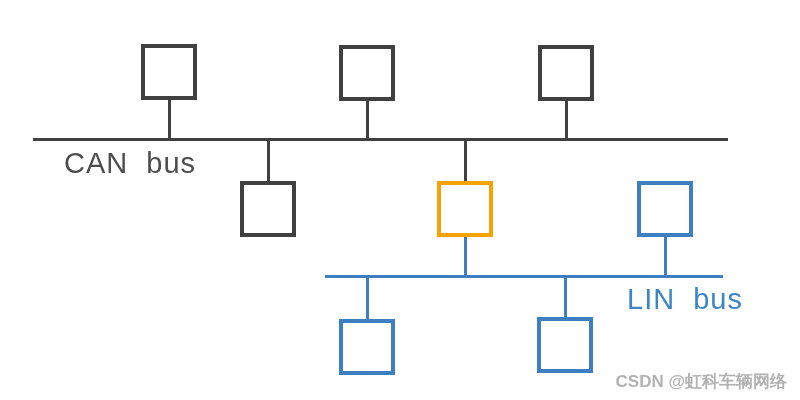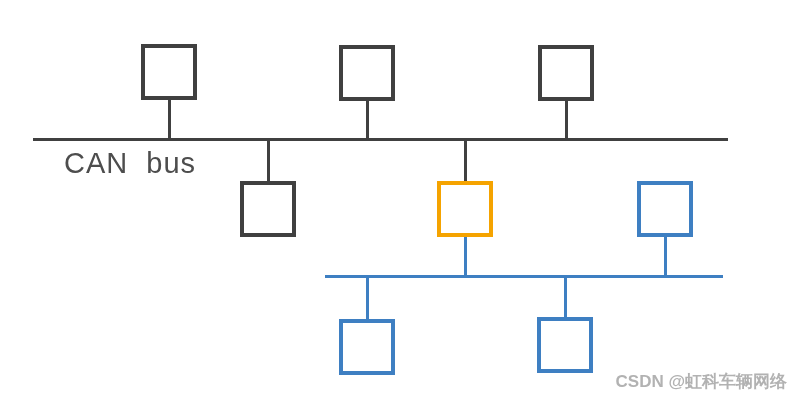--- a/index.html
+++ b/index.html
@@ -114,16 +114,17 @@
 
   <div class="node" id="can-node-4"></div>
 
   <div class="node orange" id="gateway-node"></div>
 
   <div class="node blue" id="lin-node-1"></div>
   <div class="node blue" id="lin-node-2"></div>
   <div class="node blue" id="lin-node-3"></div>
 
   <div class="bus-label" id="can-bus-label">CAN bus</div>
+  <div class="bus-label blue" id="lin-bus-label">LIN bus</div>
 
   <div class="watermark">CSDN @虹科车辆网络</div>
 
 </div>
 
 </body></html>

